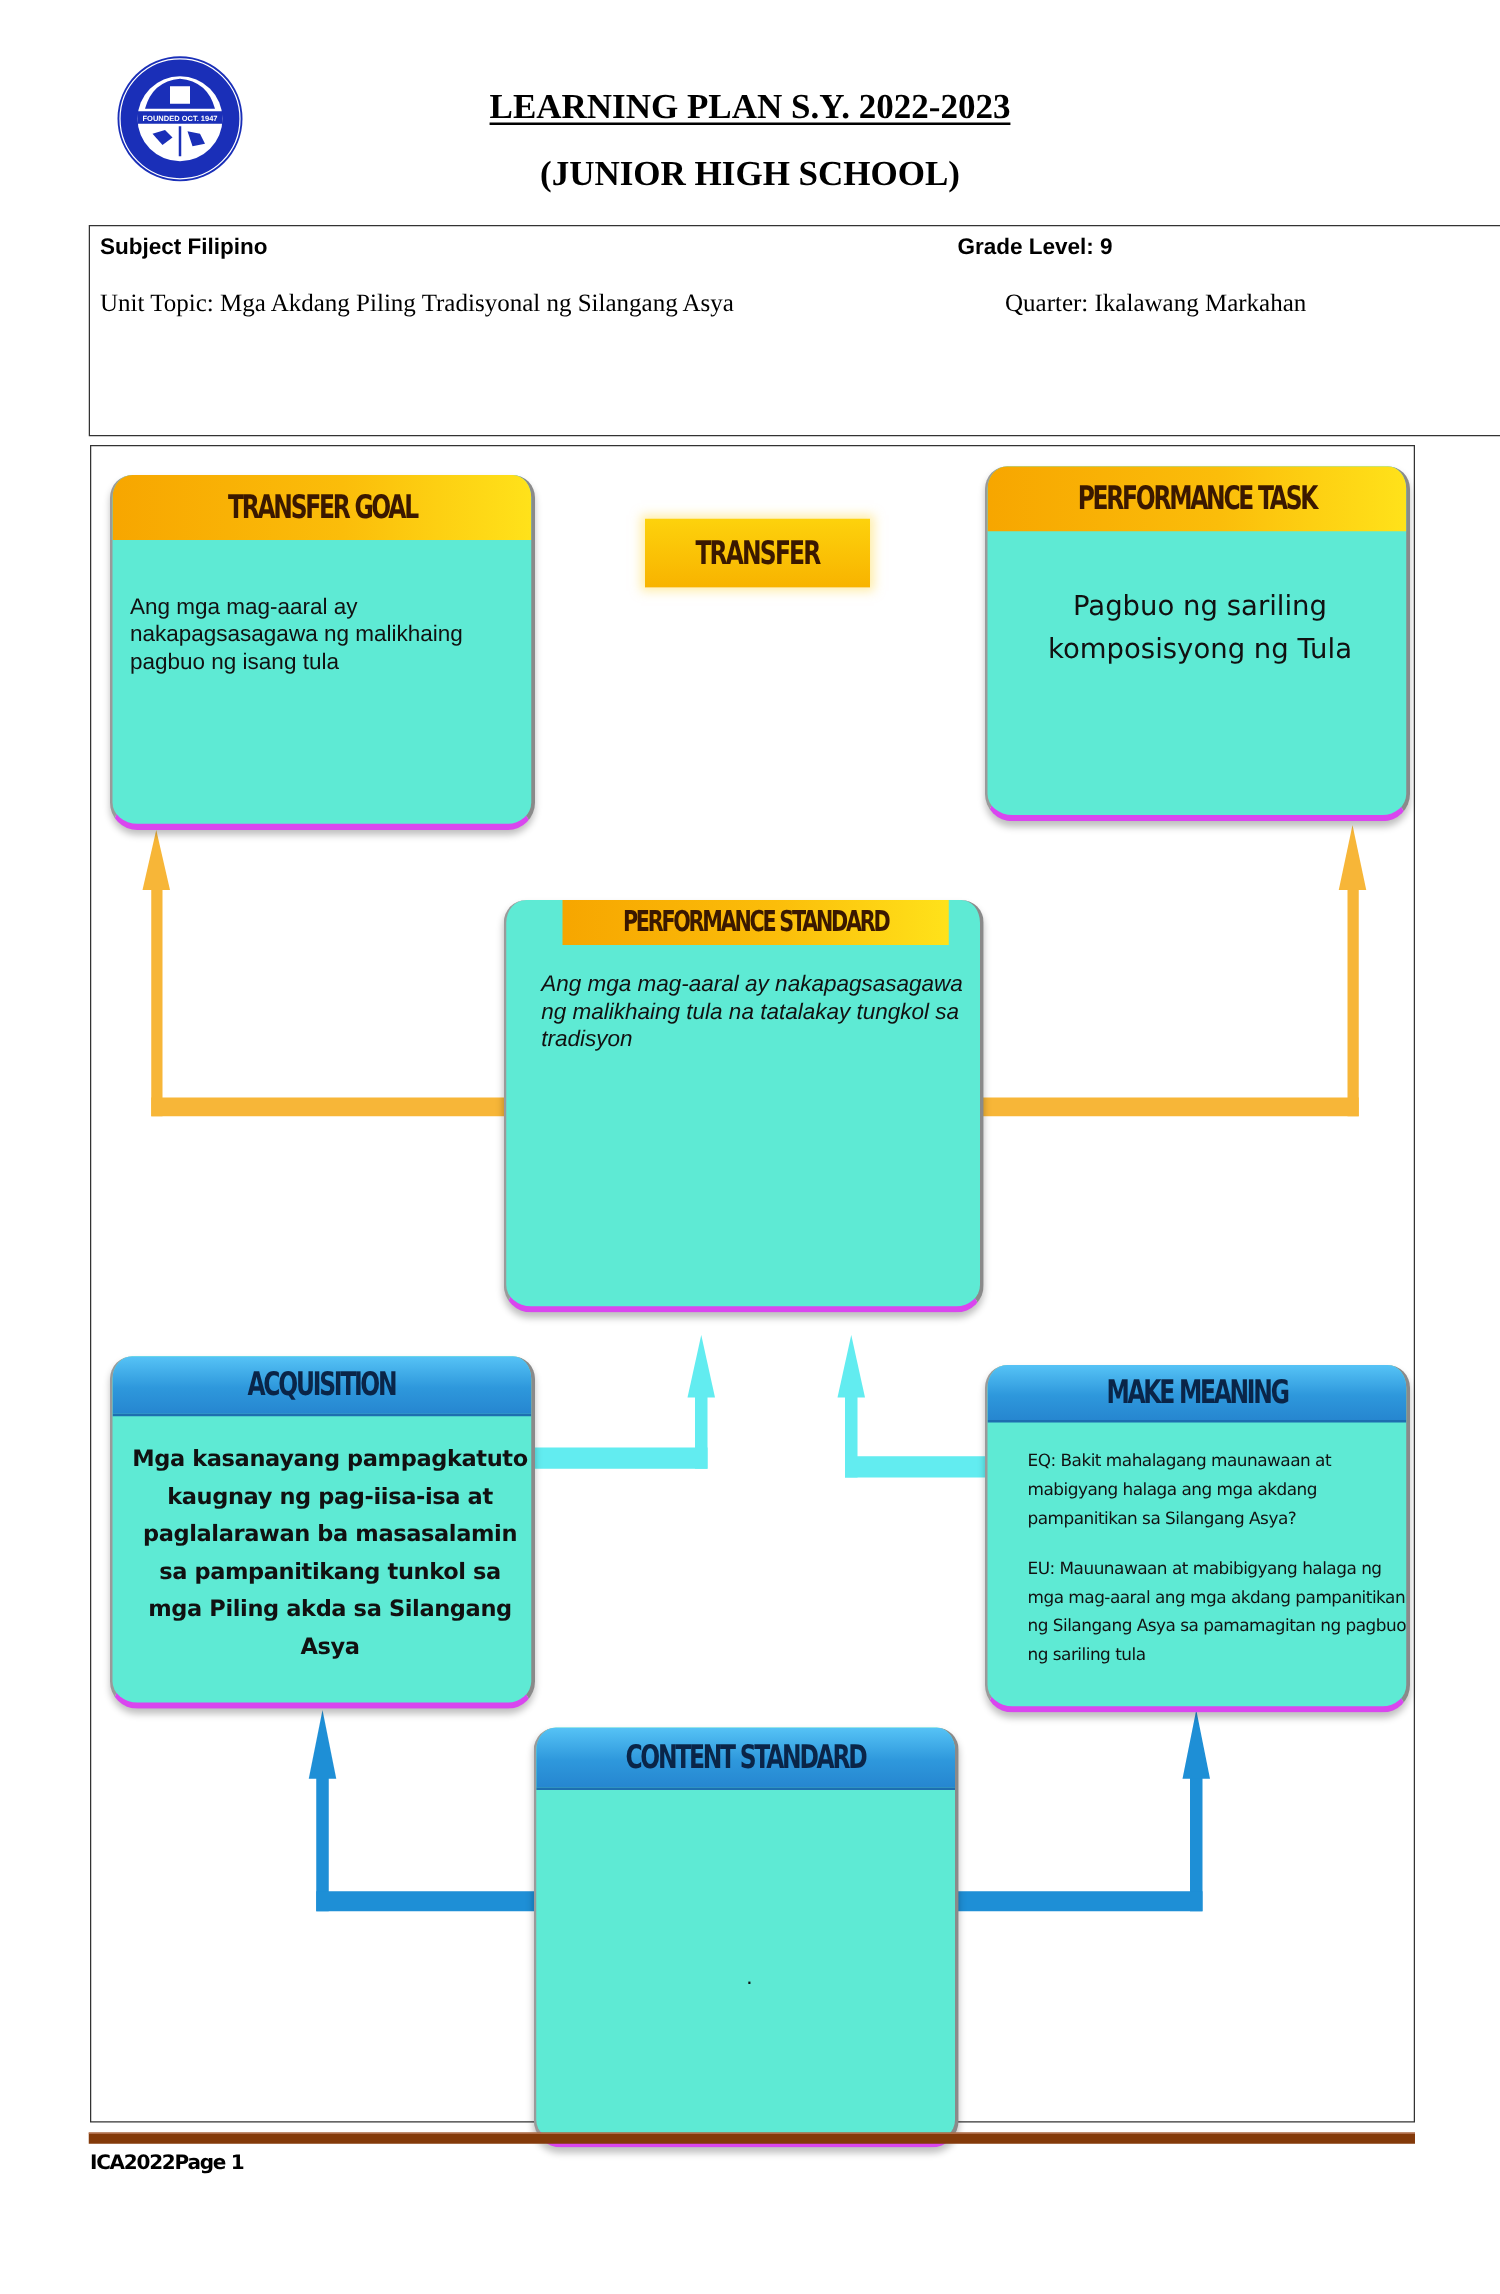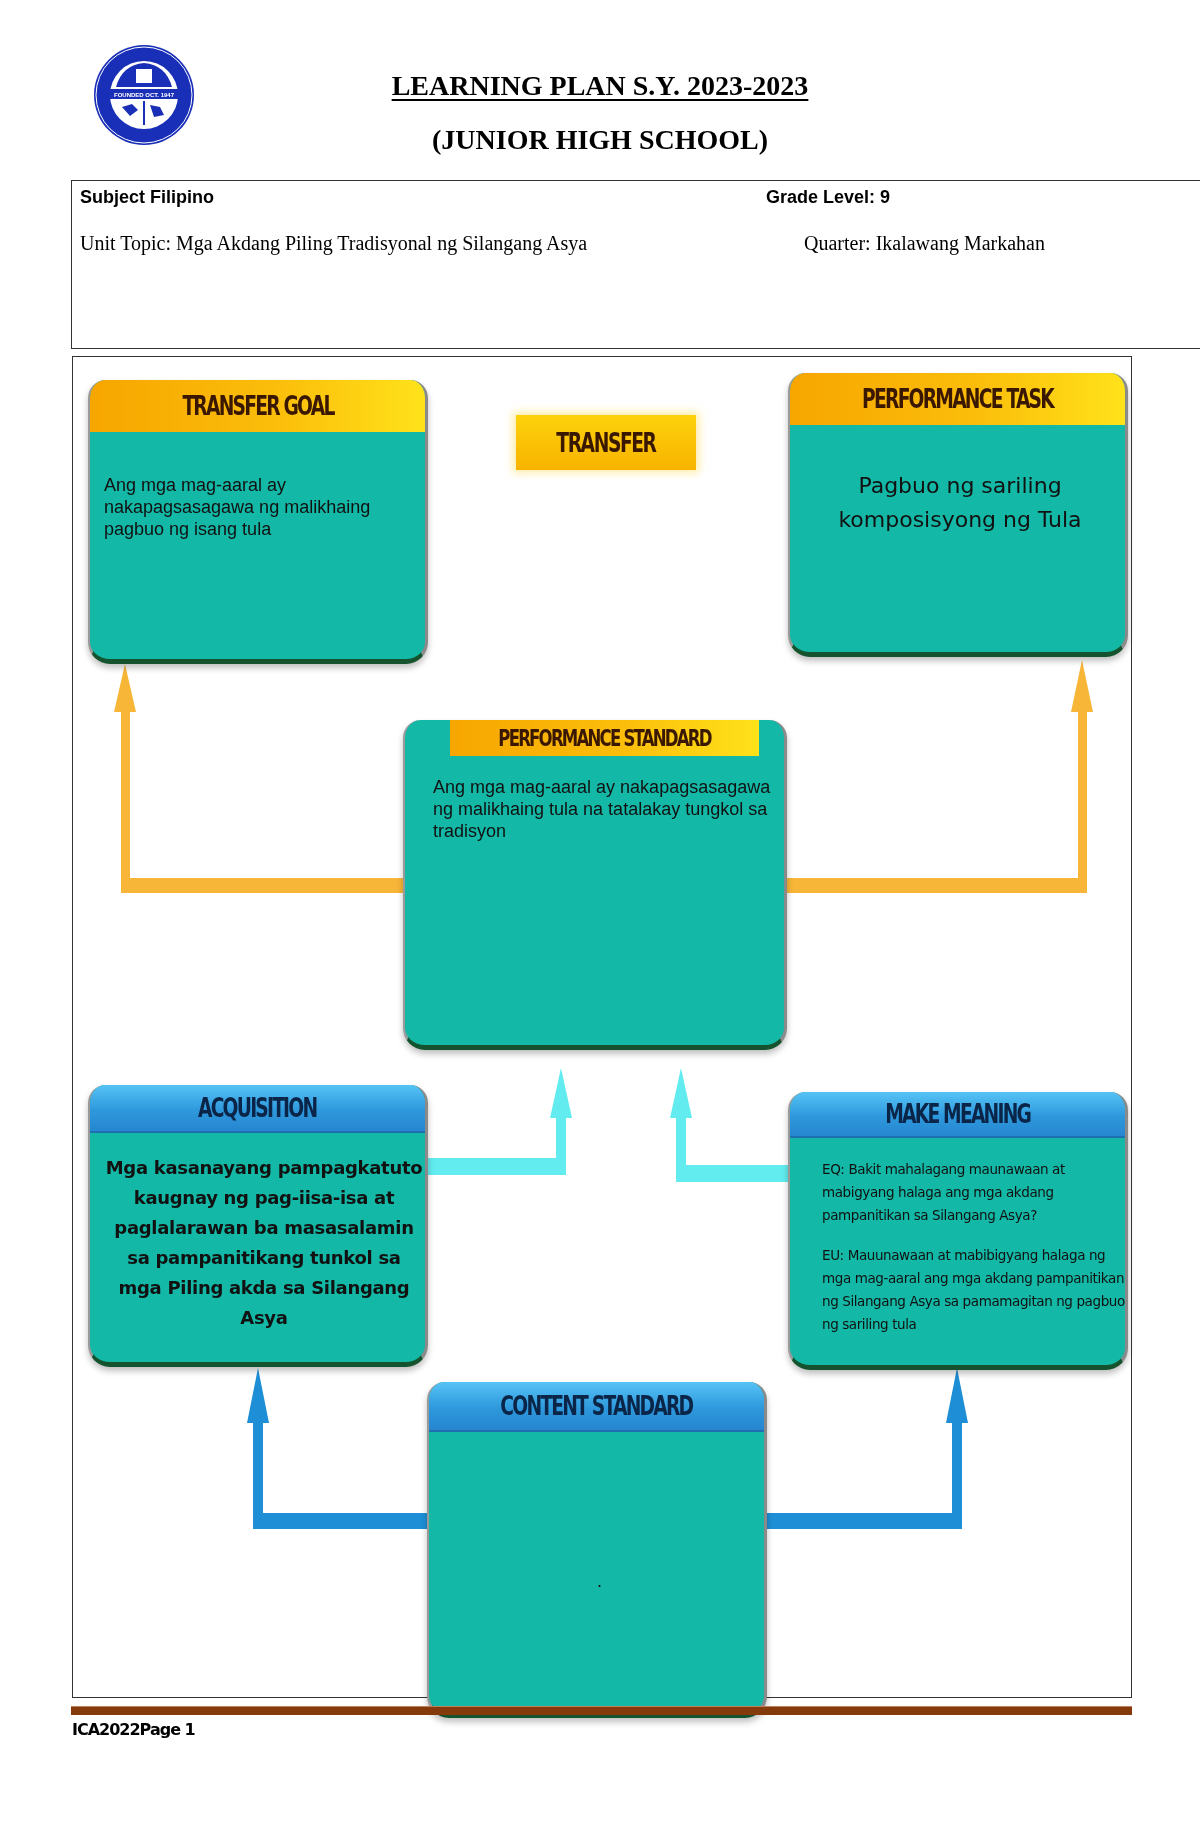--- a/index.html
+++ b/index.html
@@ -35,23 +35,23 @@
   }
 
   
   .frame {
     left: 72px; top: 356px; width: 1060px; height: 1342px;
     border: 1.5px solid #333; background: #fff;
   }
 
   
   .card {
-    position: absolute; background: #14b8a6;
+    position: absolute; background: #5eead4;
     border-left: 2px solid #9a9a9a; border-right: 3px solid #8a8a8a;
-    border-bottom: 5px solid #14532d;
+    border-bottom: 5px solid #d946ef;
     border-radius: 18px 18px 22px 22px;
     box-shadow: 0 4px 6px rgba(0,0,0,0.25);
     overflow: hidden;
   }
   .band {
     position: absolute; left: 0; right: 0; top: 0; height: 52px;
     display: flex; align-items: center; justify-content: center;
     font-family: "DejaVu Sans", sans-serif; font-weight: bold;
     font-size: 26px; letter-spacing: -2.5px; transform-origin: center;
   }
@@ -96,21 +96,21 @@
     <rect x="44" y="26" width="16" height="14" fill="#ffffff"></rect>
     <rect x="18" y="46" width="68" height="10" fill="#1a2fb8"></rect>
     <text x="52" y="54" font-size="6" text-anchor="middle" fill="#ffffff" font-family="Liberation Sans, sans-serif" font-weight="bold">FOUNDED OCT. 1947</text>
     <line x1="52" y1="58" x2="52" y2="82" stroke="#1a2fb8" stroke-width="2"></line>
     <path d="M30 64 l10 -3 l6 6 l-8 6 z" fill="#1a2fb8"></path>
     <path d="M58 62 l10 2 l4 8 l-10 2 z" fill="#1a2fb8"></path>
     <circle cx="52" cy="52" r="48" fill="none" stroke="#ffffff" stroke-width="1"></circle>
   </svg>
 </div>
 
-<div class="abs title-main"> LEARNING PLAN S.Y. 2023-2023</div>
+<div class="abs title-main"> LEARNING PLAN S.Y. 2022-2023</div>
 <div class="abs title-sub">(JUNIOR HIGH SCHOOL)</div>
 
 <div class="abs info-box">
   <div class="abs info-label" style="left:8px; top:6px;">Subject Filipino</div>
   <div class="abs info-label" style="left:694px; top:6px;">Grade Level: 9</div>
   <div class="abs info-serif" style="left:8px; top:51px;">Unit Topic: Mga Akdang Piling Tradisyonal ng Silangang Asya</div>
   <div class="abs info-serif" style="left:732px; top:51px;">Quarter: Ikalawang Markahan</div>
 </div>
 
 <div class="abs frame"></div>
@@ -154,21 +154,21 @@
   <div class="band orange">
       <span>PERFORMANCE TASK</span>
     </div>
   <div class="card-text" style="left:30px; top:96px; width:280px; text-align:center; font-family:'DejaVu Sans', sans-serif; font-size:22px; line-height:34px;">Pagbuo ng sariling komposisyong ng Tula</div>
 </div>
 
 <div class="card" style="left:403px; top:720px; width:384px; height:330px;">
   <div class="band orange" style="left:45px; right:25px; height:36px; top:0; font-size:23px;">
       <span>PERFORMANCE STANDARD</span>
     </div>
-  <div class="card-text" style="left:28px; top:56px; width:340px;">Ang mga mag-aaral ay nakapagsasagawa ng malikhaing tula na tatalakay tungkol sa tradisyon</div>
+  <div class="card-text" style="left:28px; top:56px; width:340px;font-style:italic;">Ang mga mag-aaral ay nakapagsasagawa ng malikhaing tula na tatalakay tungkol sa tradisyon</div>
 </div>
 
 <div class="card" style="left:88px; top:1085px; width:340px; height:282px;">
   <div class="band blue" style="height:48px;">
       <span>ACQUISITION</span>
     </div>
   <div class="card-text" style="left:14px; top:68px; width:320px; font-family:'DejaVu Sans', sans-serif; font-weight:bold; font-size:18px; line-height:30px; letter-spacing:-0.3px;text-align:center;">Mga kasanayang pampagkatuto kaugnay ng pag-iisa-isa at paglalarawan ba masasalamin sa pampanitikang tunkol sa mga Piling akda sa Silangang Asya</div>
 </div>
 
 <div class="card" style="left:788px; top:1092px; width:340px; height:278px;">

